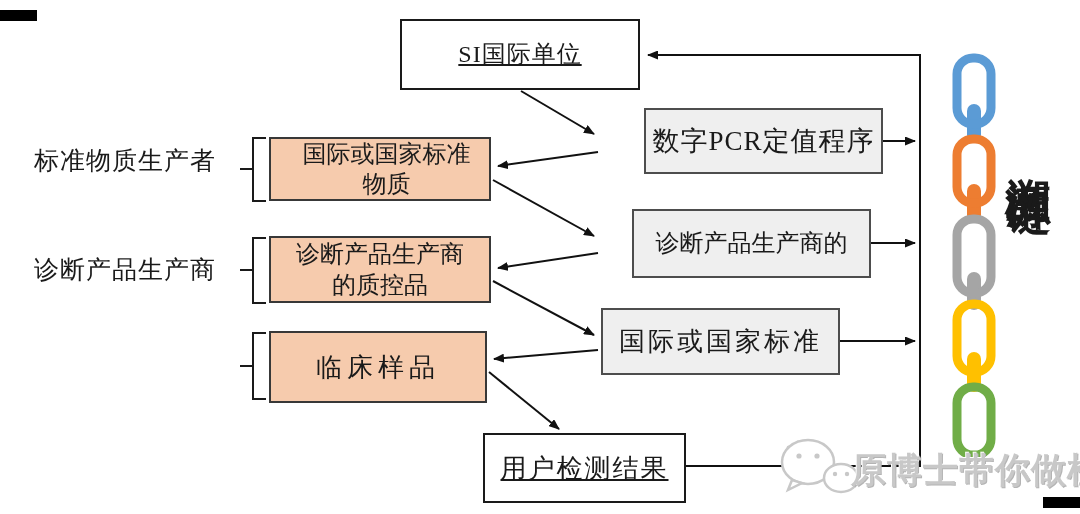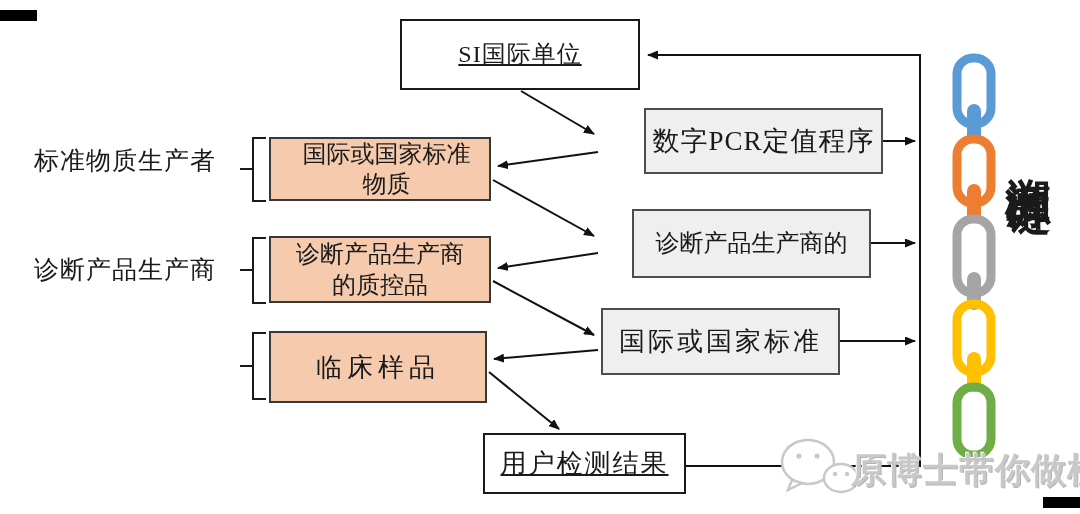--- a/index.html
+++ b/index.html
@@ -15,21 +15,21 @@
   .white-box{background:#ffffff;border:2px solid #1a1a1a;text-decoration:underline;}
   .orange-box{background:#F6CBAD;border:2px solid #383838;}
   .gray-box{background:#EFEFEF;border:2px solid #4d4d4d;}
   #si-box{left:400px;top:19px;width:240px;height:71px;font-size:24px;line-height:33px;letter-spacing:1px;}
   #proc-box-0{left:601px;top:108px;width:239px;height:66px;font-size:27px;letter-spacing:1px;margin-left:43px;}
   #proc-box-1{left:601px;top:209px;width:239px;height:69px;font-size:24px;margin-left:31px;}
   #proc-box-2{left:601px;top:308px;width:239px;height:67px;font-size:26px;letter-spacing:3px;}
   #mat-box-0{left:269px;top:137px;width:222px;height:64px;font-size:24px;line-height:30px;padding-left:13px;}
   #mat-box-1{left:269px;top:236px;width:222px;height:67px;font-size:24px;}
   #mat-box-2{left:269px;top:331px;width:218px;height:72px;font-size:26px;letter-spacing:5px;}
-  #user-box{left:483px;top:433px;width:203px;height:61px;font-size:26px;letter-spacing:2px;}
+  #user-box{left:483px;top:433px;width:203px;height:70px;font-size:26px;letter-spacing:2px;}
   .side-label{position:absolute;font-size:25px;letter-spacing:1px;white-space:nowrap;}
   #side-label-0{left:34px;top:144px;}
   #side-label-1{left:34px;top:253px;}
   #side-label-2{left:28px;top:339px;}
   #chain-title{
     position:absolute;left:998px;top:142px;writing-mode:vertical-rl;text-orientation:upright;
     font-size:45px;font-weight:600;letter-spacing:7px;white-space:nowrap;
   }
   #watermark-text{
     position:absolute;left:851px;top:447px;font-size:35px;font-weight:600;

